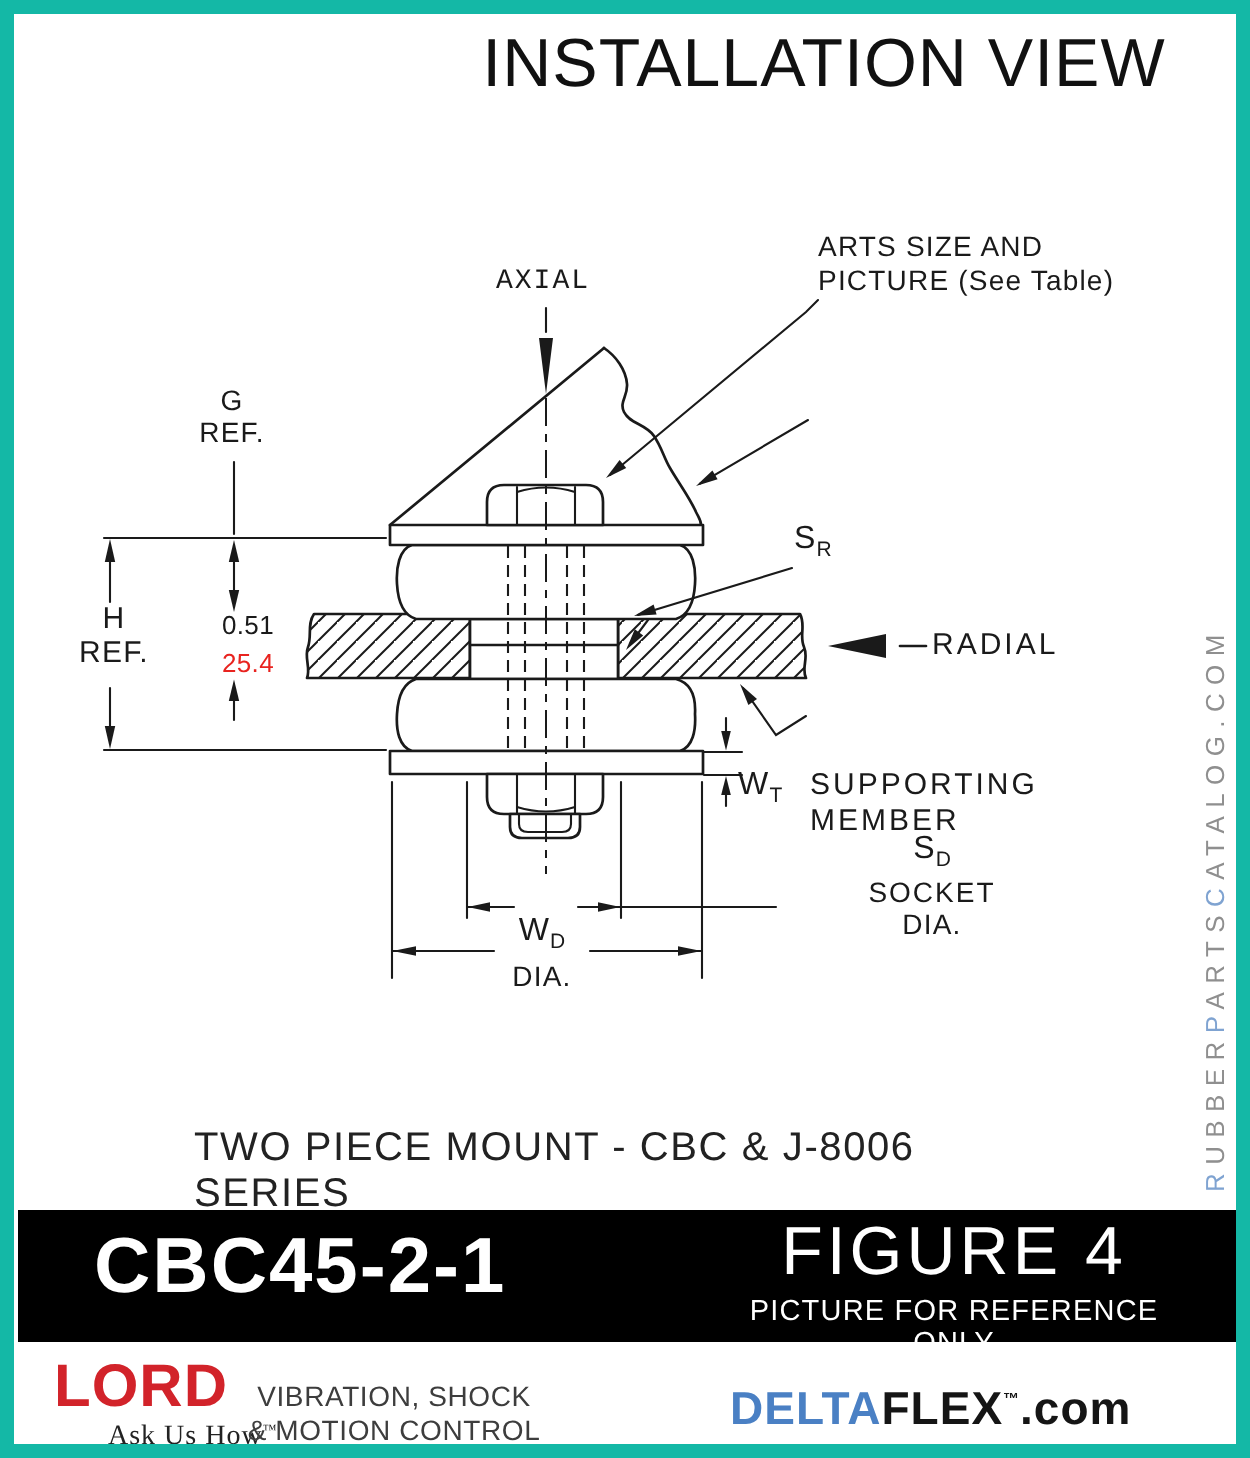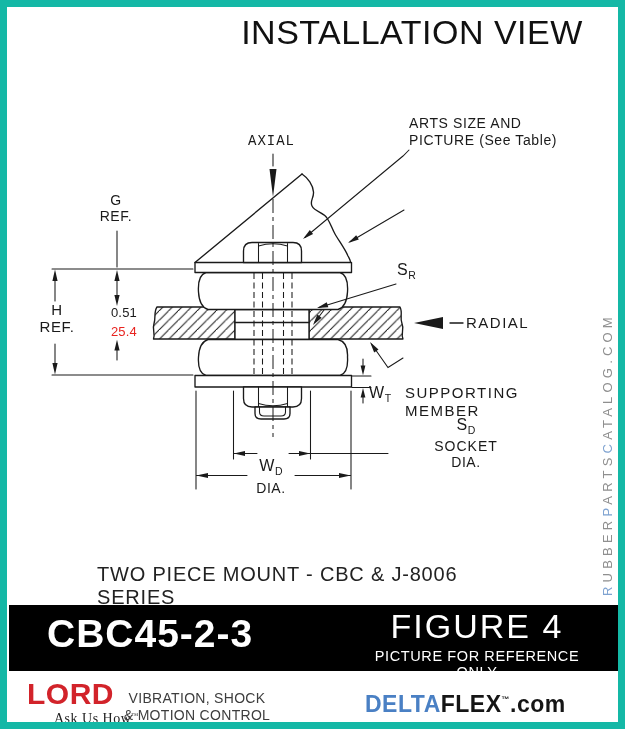--- a/index.html
+++ b/index.html
@@ -235,21 +235,21 @@
   <div class="lbl ctr" style="left:234px;top:450px;width:60px;line-height:17px;">
     <div class="big"><span>W</span><span class="sub">D</span></div>
     <div>DIA.</div>
   </div>
 
   <div id="watermark"><span class="b">R</span><span>UBBER</span><span class="b">P</span><span>ARTS</span><span class="b">C</span><span>ATALOG.COM</span></div>
 
   <div id="caption">TWO PIECE MOUNT - CBC &amp; J-8006 SERIES</div>
 
   <div id="banner">
-    <div id="part-number">CBC45-2-3</div>
+    <div id="part-number">CBC45-2-1</div>
     <div id="figure-block">
       <div id="figure-label">FIGURE 4</div>
       <div id="figure-note">PICTURE FOR REFERENCE ONLY</div>
     </div>
   </div>
 
   <div id="footer">
     <div id="lord-logo">LORD</div>
     <div id="lord-tagline"><span>Ask Us How</span><span class="tm">™</span></div>
     <div id="services">

